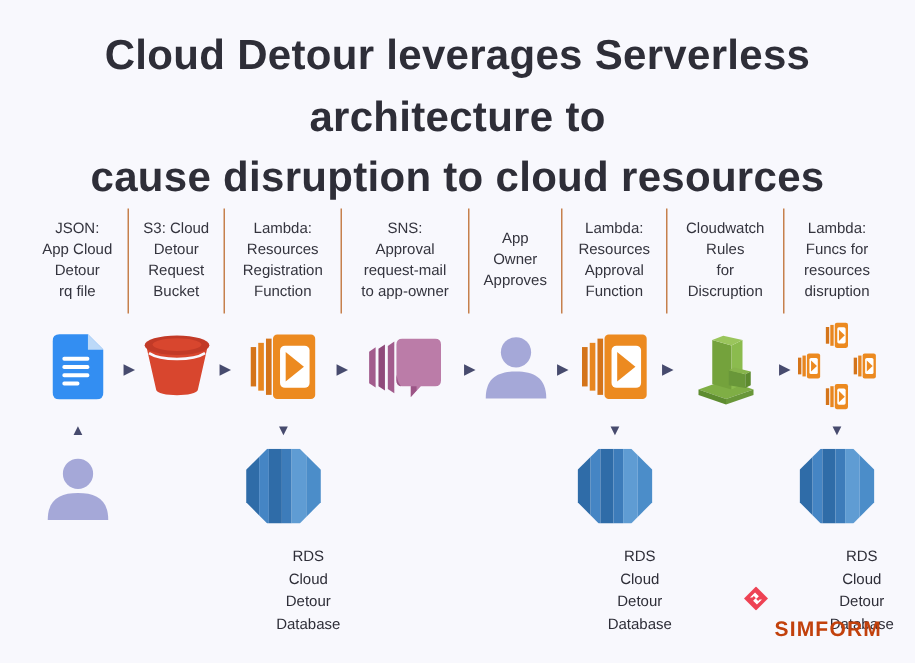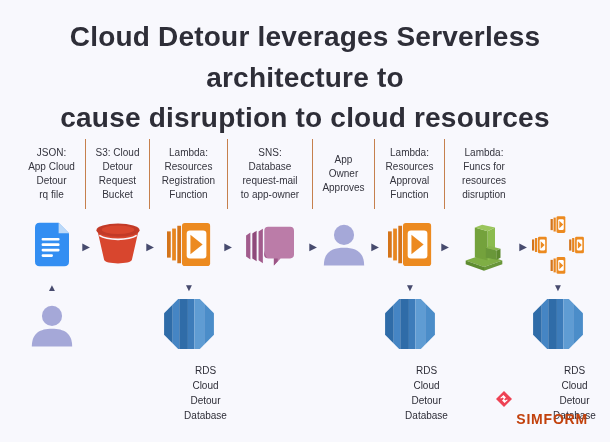--- a/index.html
+++ b/index.html
@@ -109,30 +109,34 @@
 rq file</div>
     <div>S3: Cloud
 Detour
 Request
 Bucket</div>
     <div>Lambda:
 Resources
 Registration
 Function</div>
     <div>SNS:
-Database
+Approval
 request-mail
 to app-owner</div>
     <div>App
 Owner
 Approves</div>
     <div>Lambda:
 Resources
 Approval
 Function</div>
+    <div>Cloudwatch
+Rules
+for
+Discruption</div>
     <div>Lambda:
 Funcs for
 resources
 disruption</div>
   </div>
 
   <div class="grid icons-row">
 
     <div>
       <span>

